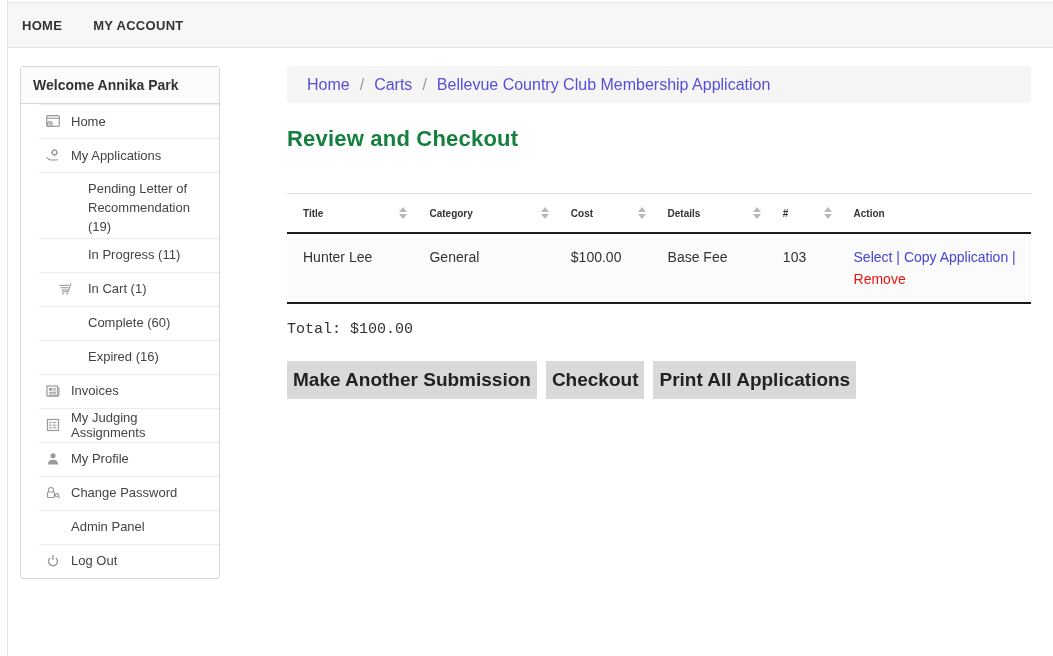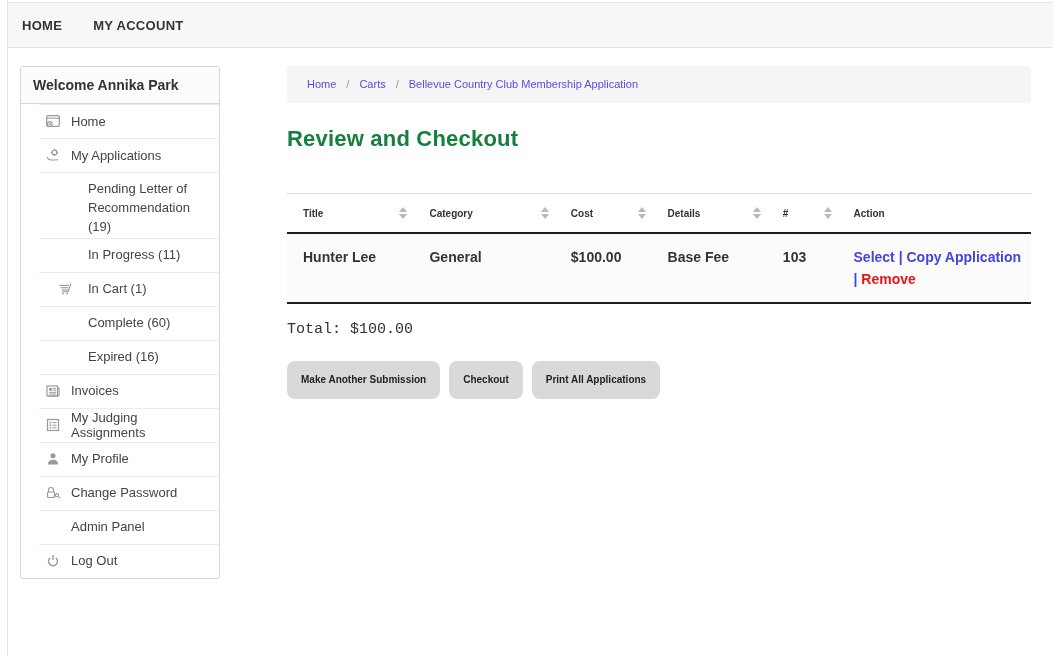--- a/index.html
+++ b/index.html
@@ -31,47 +31,47 @@
   .sb-item.lvl0 .ico { margin-right: 10px; }
   .sb-item.lvl0.no-ico { padding-left: 50px; }
   .sb-item.lvl1 { padding-left: 67px; }
   .sb-item.lvl1.with-ico { padding-left: 37px; }
   .sb-item.lvl1.with-ico .ico { margin-right: 14px; }
   .sb-item.two-line { padding-top: 8px; padding-bottom: 1px; line-height: 1.45; }
 
   
   .main { flex: 1; margin-left: 67px; }
   .breadcrumb { background: #f5f5f5; border-radius: 4px; padding: 10px 20px;
-    font-size: 11px; line-height: 17px; color: #888; }
+    font-size: 16px; line-height: 17px; color: #888; }
   .breadcrumb a { color: var(--breadcrumb_link, #574fd6); text-decoration: none; cursor: pointer; }
   .breadcrumb .sep { margin: 0 10px; color: #999; }
 
   h1.page-title { font-size: 22px; font-weight: bold; color: #15803d; margin: 23px 0 0 0; letter-spacing: .2px; }
 
   table.cart { width: 100%; border-collapse: collapse; margin-top: 41px; border-top: 1px solid #dcdcdc; }
   table.cart th { text-align: left; font-size: 10px; font-weight: bold; color: #333;
     padding: 13px 6px 13px 16px; border-bottom: 2px solid var(--table_heavy_border, #1c1c1c); cursor: pointer; }
   .thx { display: flex; align-items: center; justify-content: space-between; }
   .sort { display: inline-flex; flex-direction: column; gap: 2px; margin-left: 8px; }
   .sort i { display: block; width: 0; height: 0; border-left: 4px solid transparent; border-right: 4px solid transparent; }
   .sort i.up { border-bottom: 5px solid #b9b9b9; }
   .sort i.dn { border-top: 5px solid #b9b9b9; }
   table.cart td { font-size: 14px; color: #333; padding: 13px 6px 12px 16px; vertical-align: top;
-    background: #fbfbfb; border-bottom: 2px solid var(--table_heavy_border, #1c1c1c); line-height: 1.55; font-weight: bold; }
+    background: #fbfbfb; border-bottom: 2px solid var(--table_heavy_border, #1c1c1c); line-height: 1.55; }
   col.c-title { width: 17%; } col.c-cat { width: 19%; } col.c-cost { width: 13%; }
   col.c-det { width: 15.5%; } col.c-num { width: 9.5%; } col.c-act { width: 26%; }
   td .act-link { color: var(--table_link, #4444d9); text-decoration: none; cursor: pointer; }
   td .act-link.danger { color: var(--danger_link, #e81414); }
   td .pipe { color: var(--table_link, #4444d9); }
 
   .total { margin-top: 17px; font-size: 15px; color: #333; font-family: Liberation Mono, monospace; }
 
   .btn-row { display: flex; gap: 9px; margin-top: 23px; }
-  .btn { height: 38px; line-height: 38px; padding: 0 14px; background: var(--button_bg, #d9d9d9);
-    border: none; border-radius: 8px; font-family: inherit; font-size: 10px; font-weight: bold;
+  .btn { height: 38px; line-height: 38px; padding: 0 6px; background: var(--button_bg, #d9d9d9);
+    border: none; border-radius: 0; font-family: inherit; font-size: 19px; font-weight: bold;
     color: var(--button_text, #222); cursor: pointer; }
 
   svg .st { stroke: #9a9a9a; fill: none; }
 </style>
 </head>
 <body>
 
 <div class="left-line"></div>
 
 <div class="topnav">

